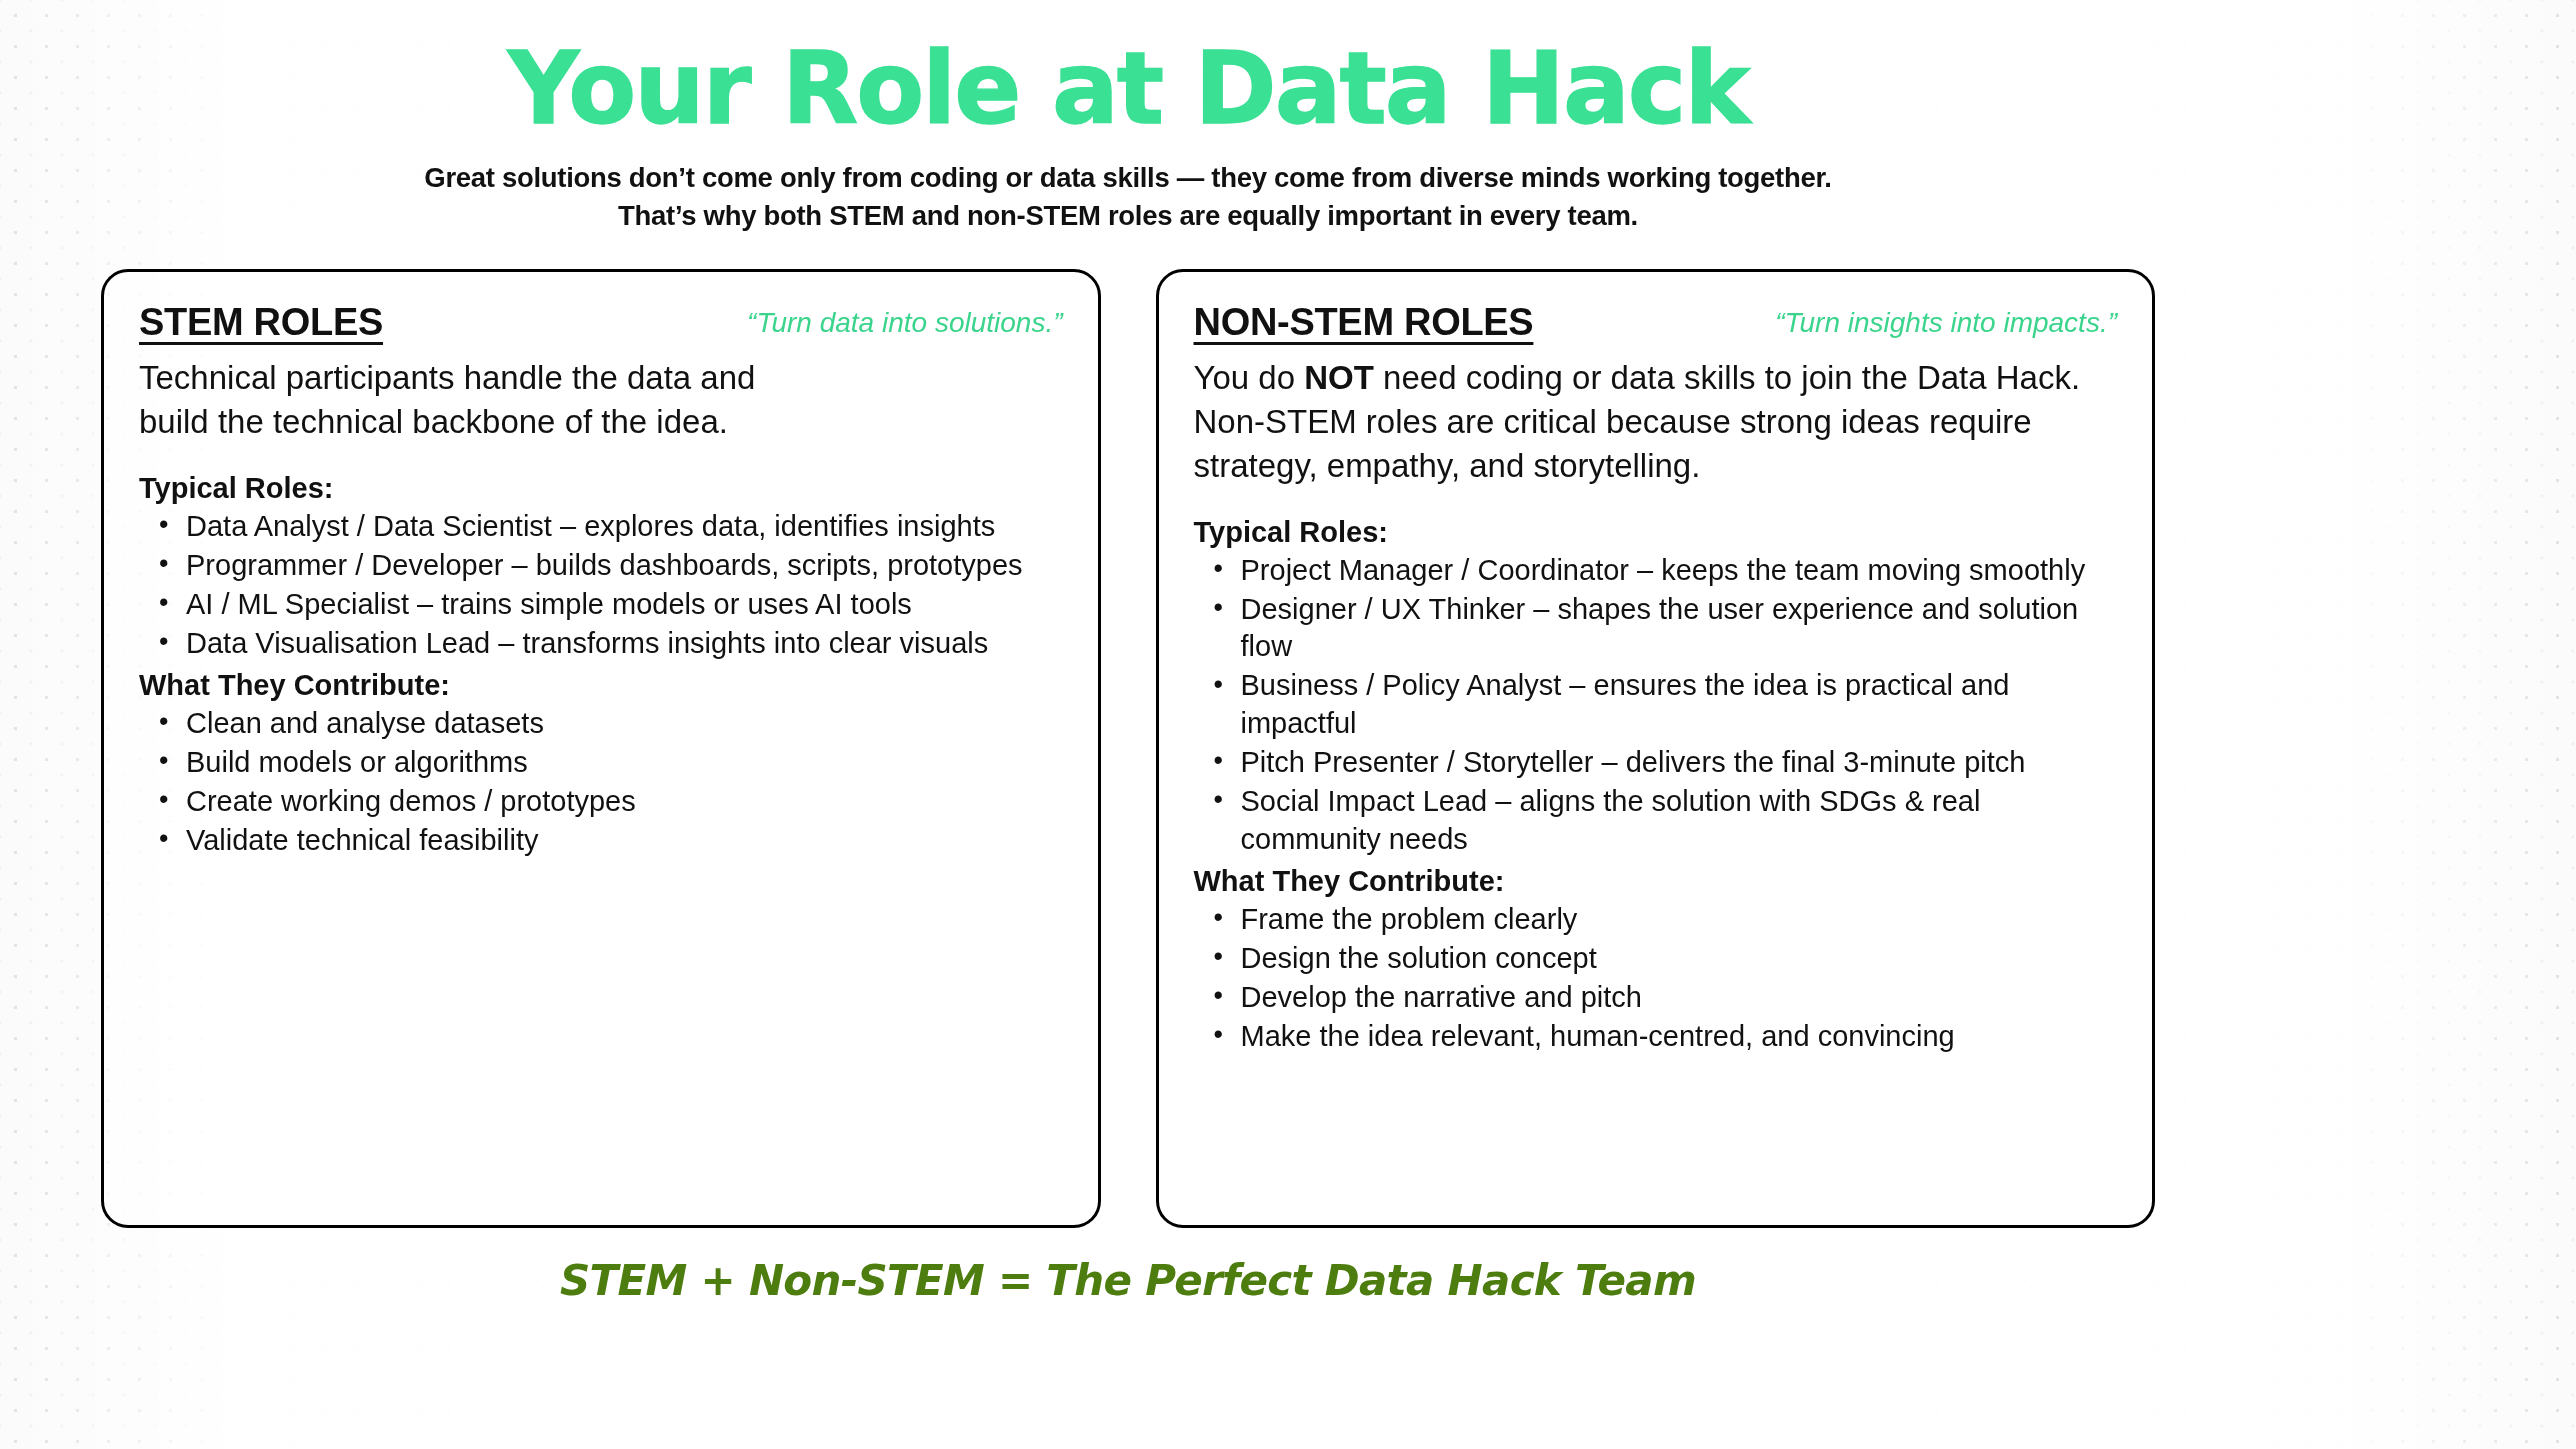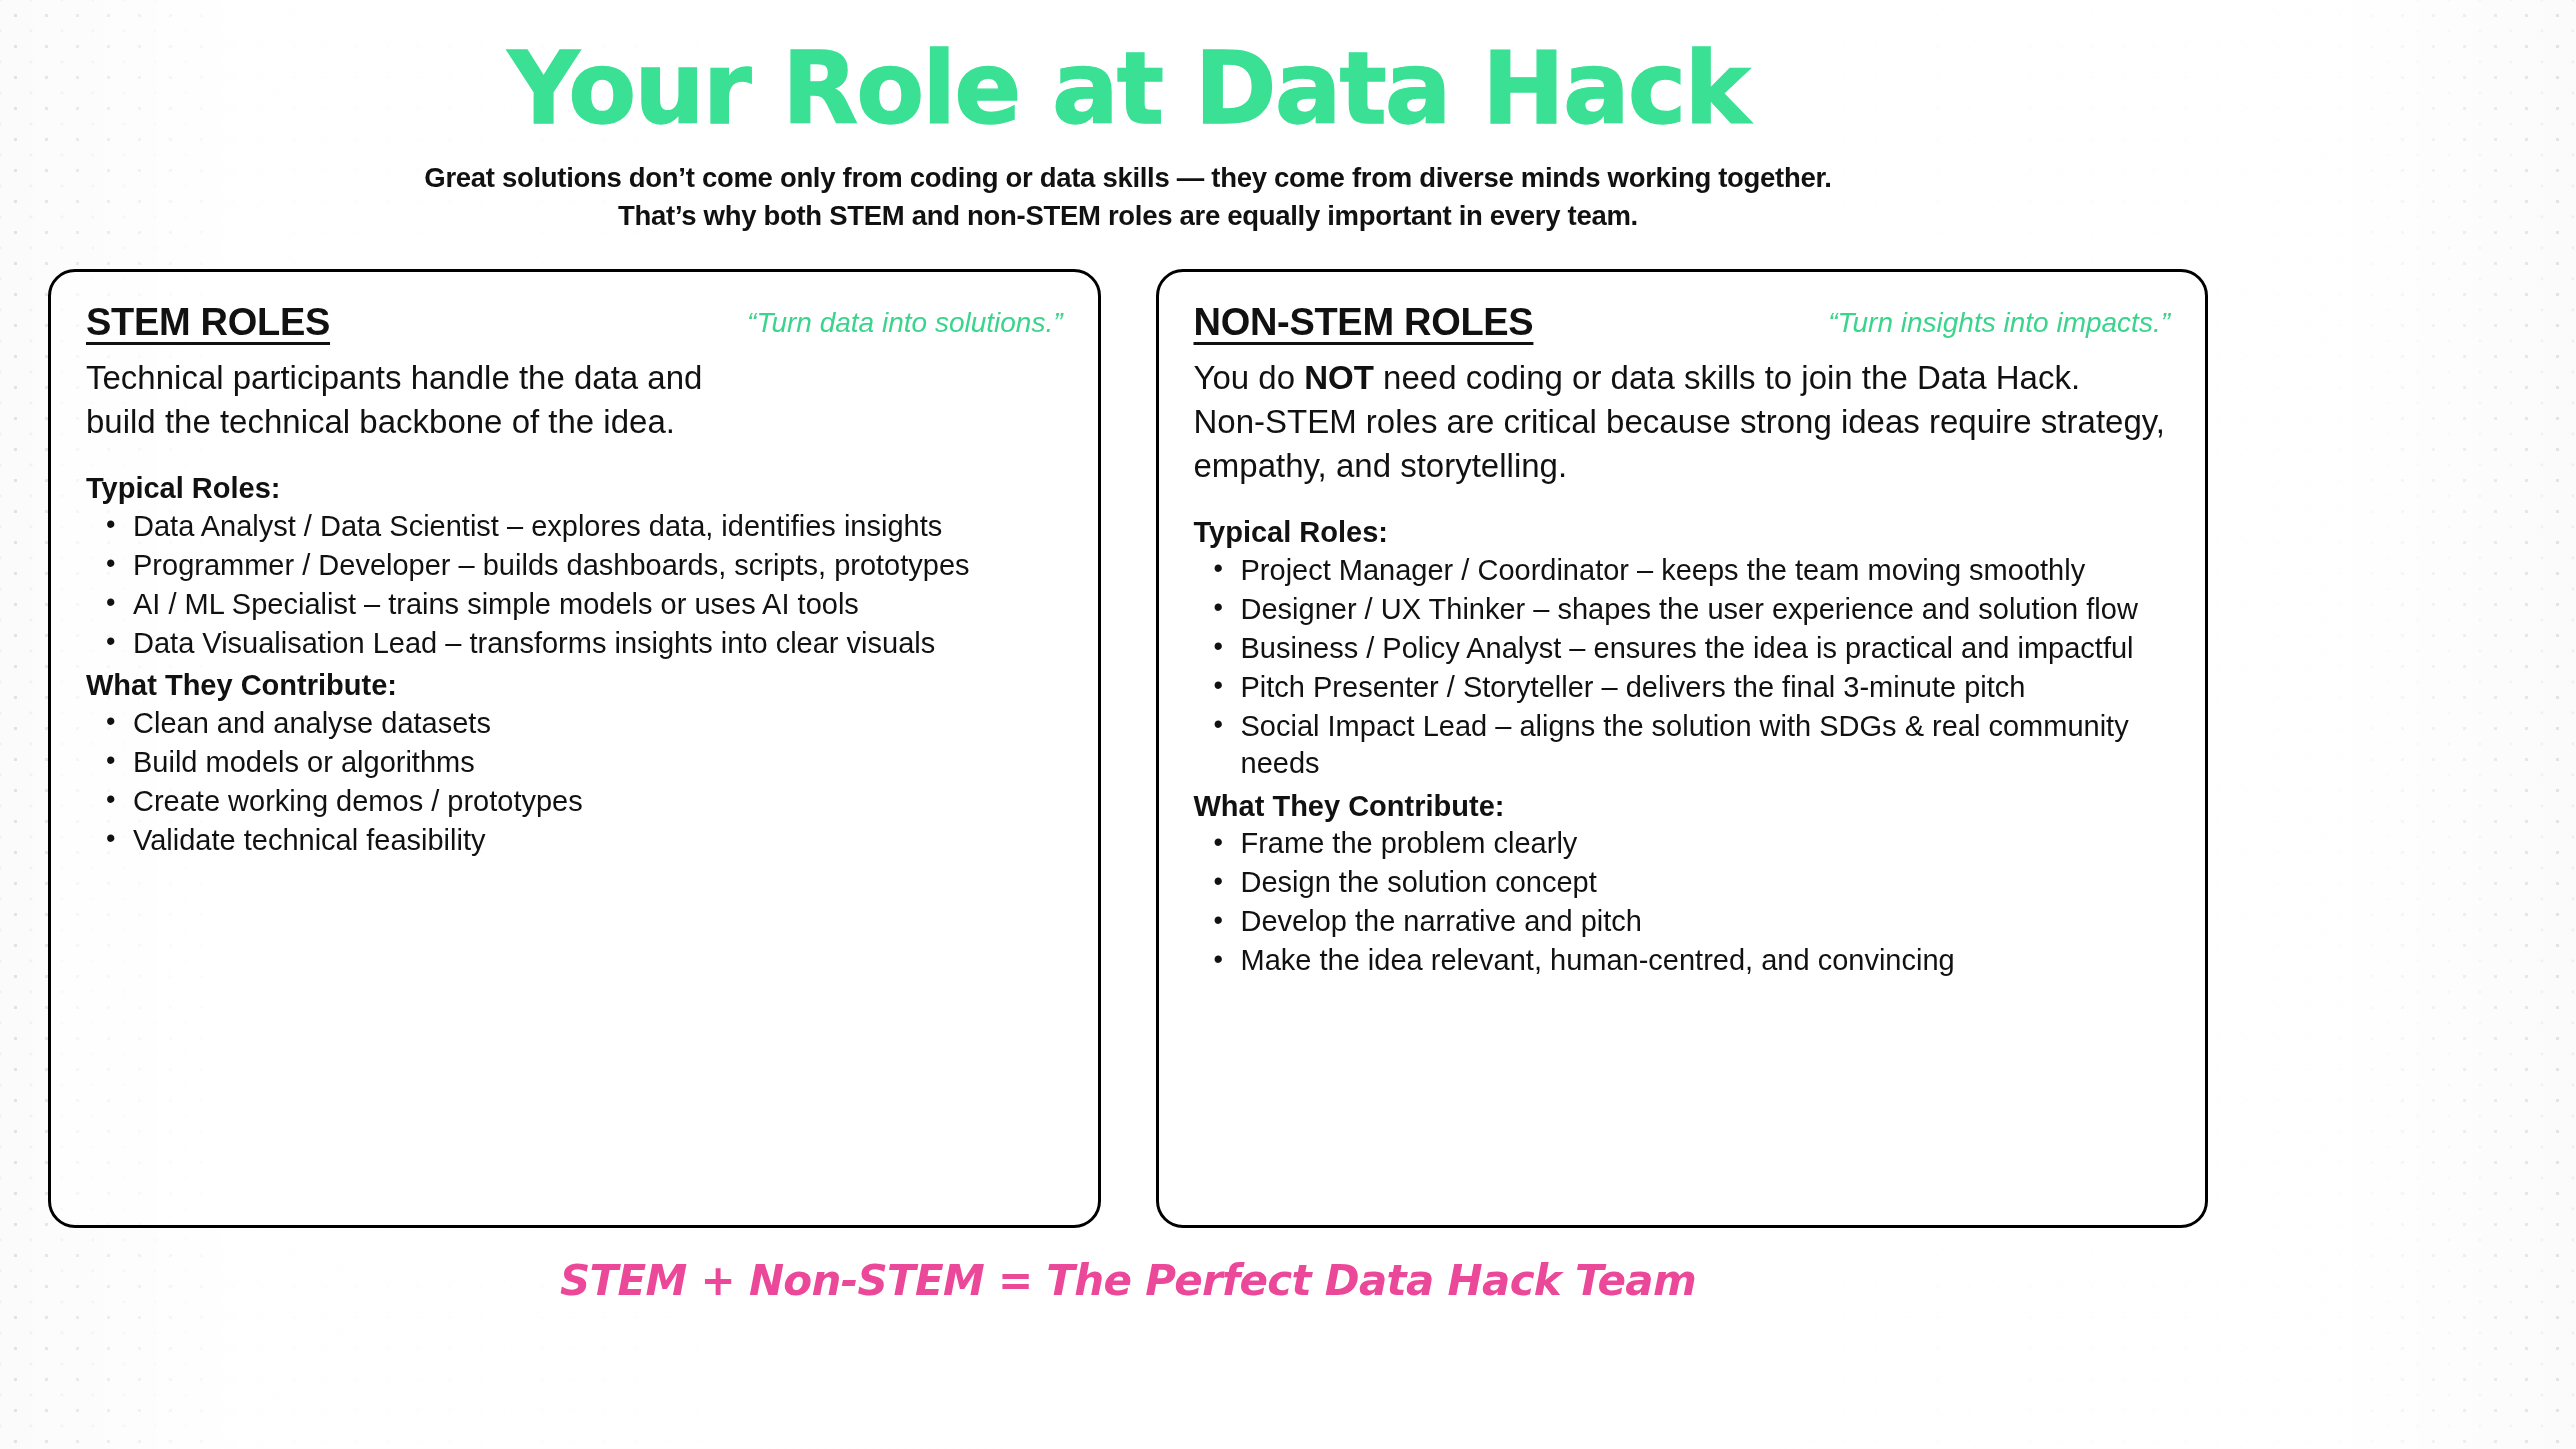--- a/index.html
+++ b/index.html
@@ -33,21 +33,21 @@
     background:
       linear-gradient(to right, rgba(255,255,255,0.0) 0%, rgba(255,255,255,0.93) 9%, rgba(255,255,255,0.98) 50%, rgba(255,255,255,0.93) 91%, rgba(255,255,255,0.0) 100%);
     z-index: 1;
   }
   .page {
     position: relative;
     z-index: 2;
     width: 2256px;
     height: 1449px;
     box-sizing: border-box;
-    padding: 0 48px;
+    padding: 0 101px;
   }
 
   .title {
     text-align: center;
     color: #3ae094;
     font-size: 99px;
     line-height: 1.02;
     font-weight: 800;
     letter-spacing: -2px;
     margin: 0;
@@ -146,21 +146,21 @@
     line-height: 1.33;
   }
 
   .footer {
     text-align: center;
     font-size: 42px;
     font-weight: 800;
     font-style: italic;
     letter-spacing: -0.7px;
     margin-top: 28px;
-    color: #ec4899;
+    color: #4d7c0f;
     font-family: "DejaVu Sans", sans-serif;
   }
 </style>
 </head>
 <body>
 
 <div class="bg-texture"></div>
 <div class="bg-fade"></div>
 
 <div class="page">

